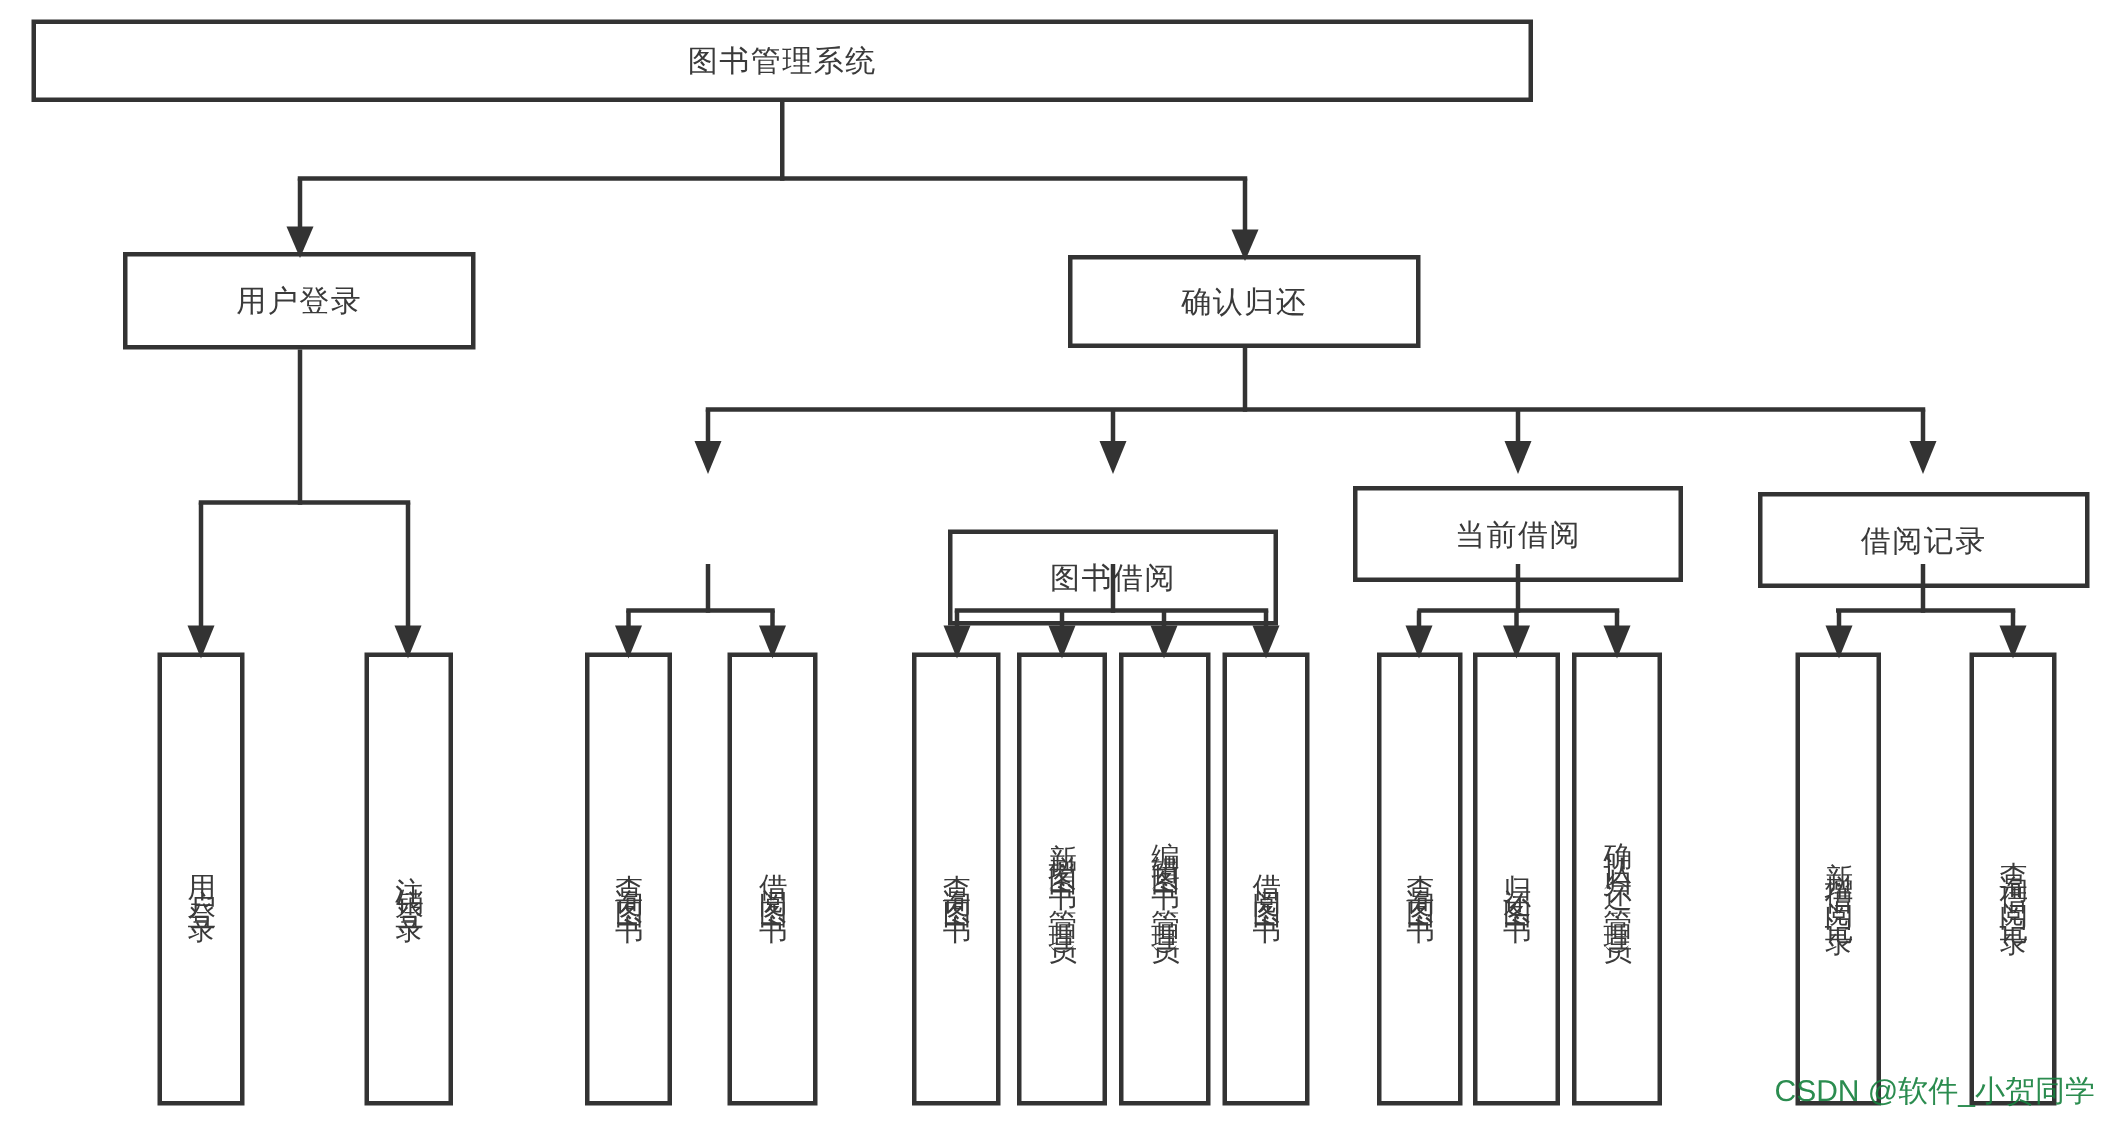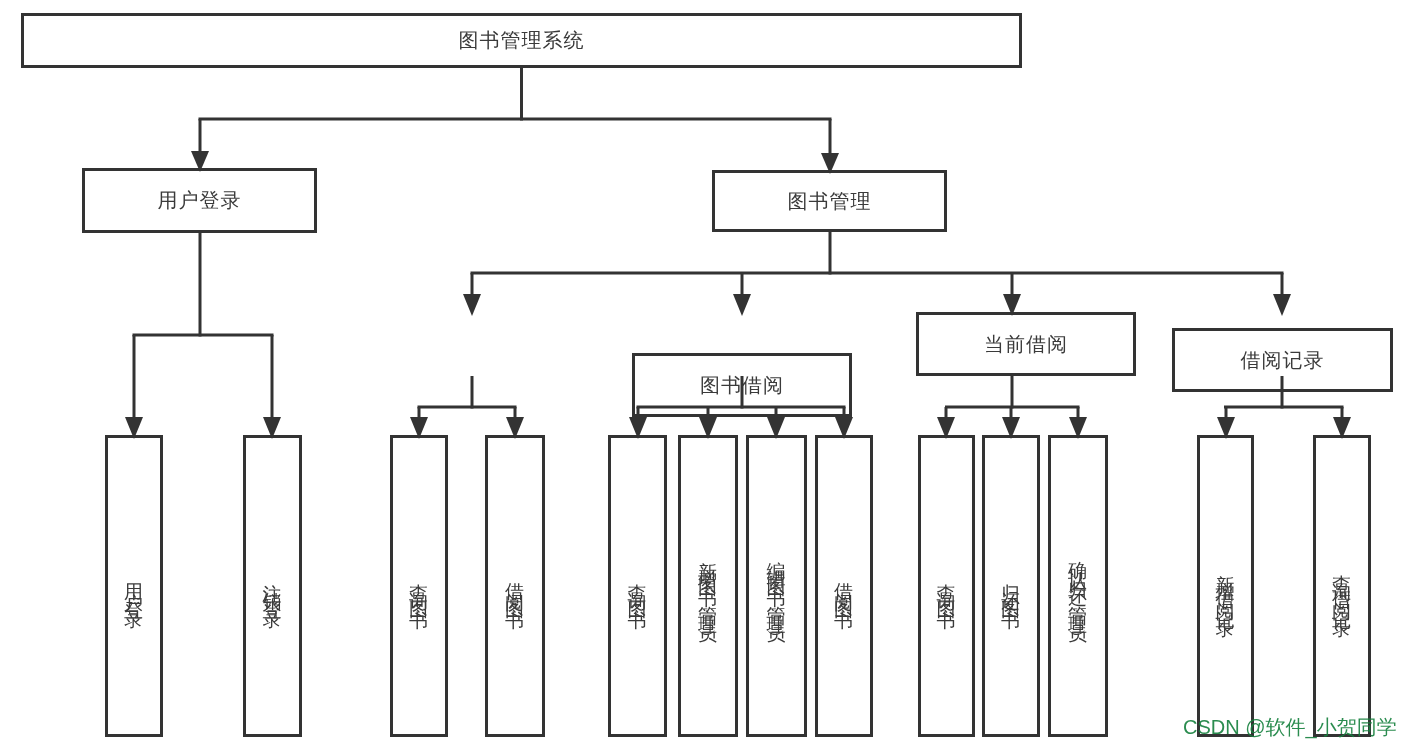--- a/index.html
+++ b/index.html
@@ -121,27 +121,27 @@
   </svg>
 
   <div class="box hbox" style="left:21px; top:13px; width:1001px; height:55px;">
     <span>图书管理系统</span>
   </div>
 
   <div class="box hbox" style="left:82px; top:168px; width:235px; height:65px;">
     <span>用户登录</span>
   </div>
   <div class="box hbox" style="left:712px; top:170px; width:235px; height:62px;">
-    <span>图书管理</span>
+    <span>确认归还</span>
   </div>
 
   <div class="box hbox" style="left:632px; top:312px; width:220px; height:64px;margin-top:41px;">
     <span>图书借阅</span>
   </div>
-  <div class="box hbox" style="left:902px; top:312px; width:220px; height:64px;margin-left:14px;">
+  <div class="box hbox" style="left:902px; top:324px; width:220px; height:64px;">
     <span>当前借阅</span>
   </div>
   <div class="box hbox" style="left:1172px; top:312px; width:221px; height:64px;margin-top:16px;">
     <span>借阅记录</span>
   </div>
 
   <div class="box vbox" style="left:105px; top:435px; width:58px; height:302px;">
     <span>用户登录</span>
   </div>
   <div class="box vbox" style="left:243px; top:435px; width:59px; height:302px;">

